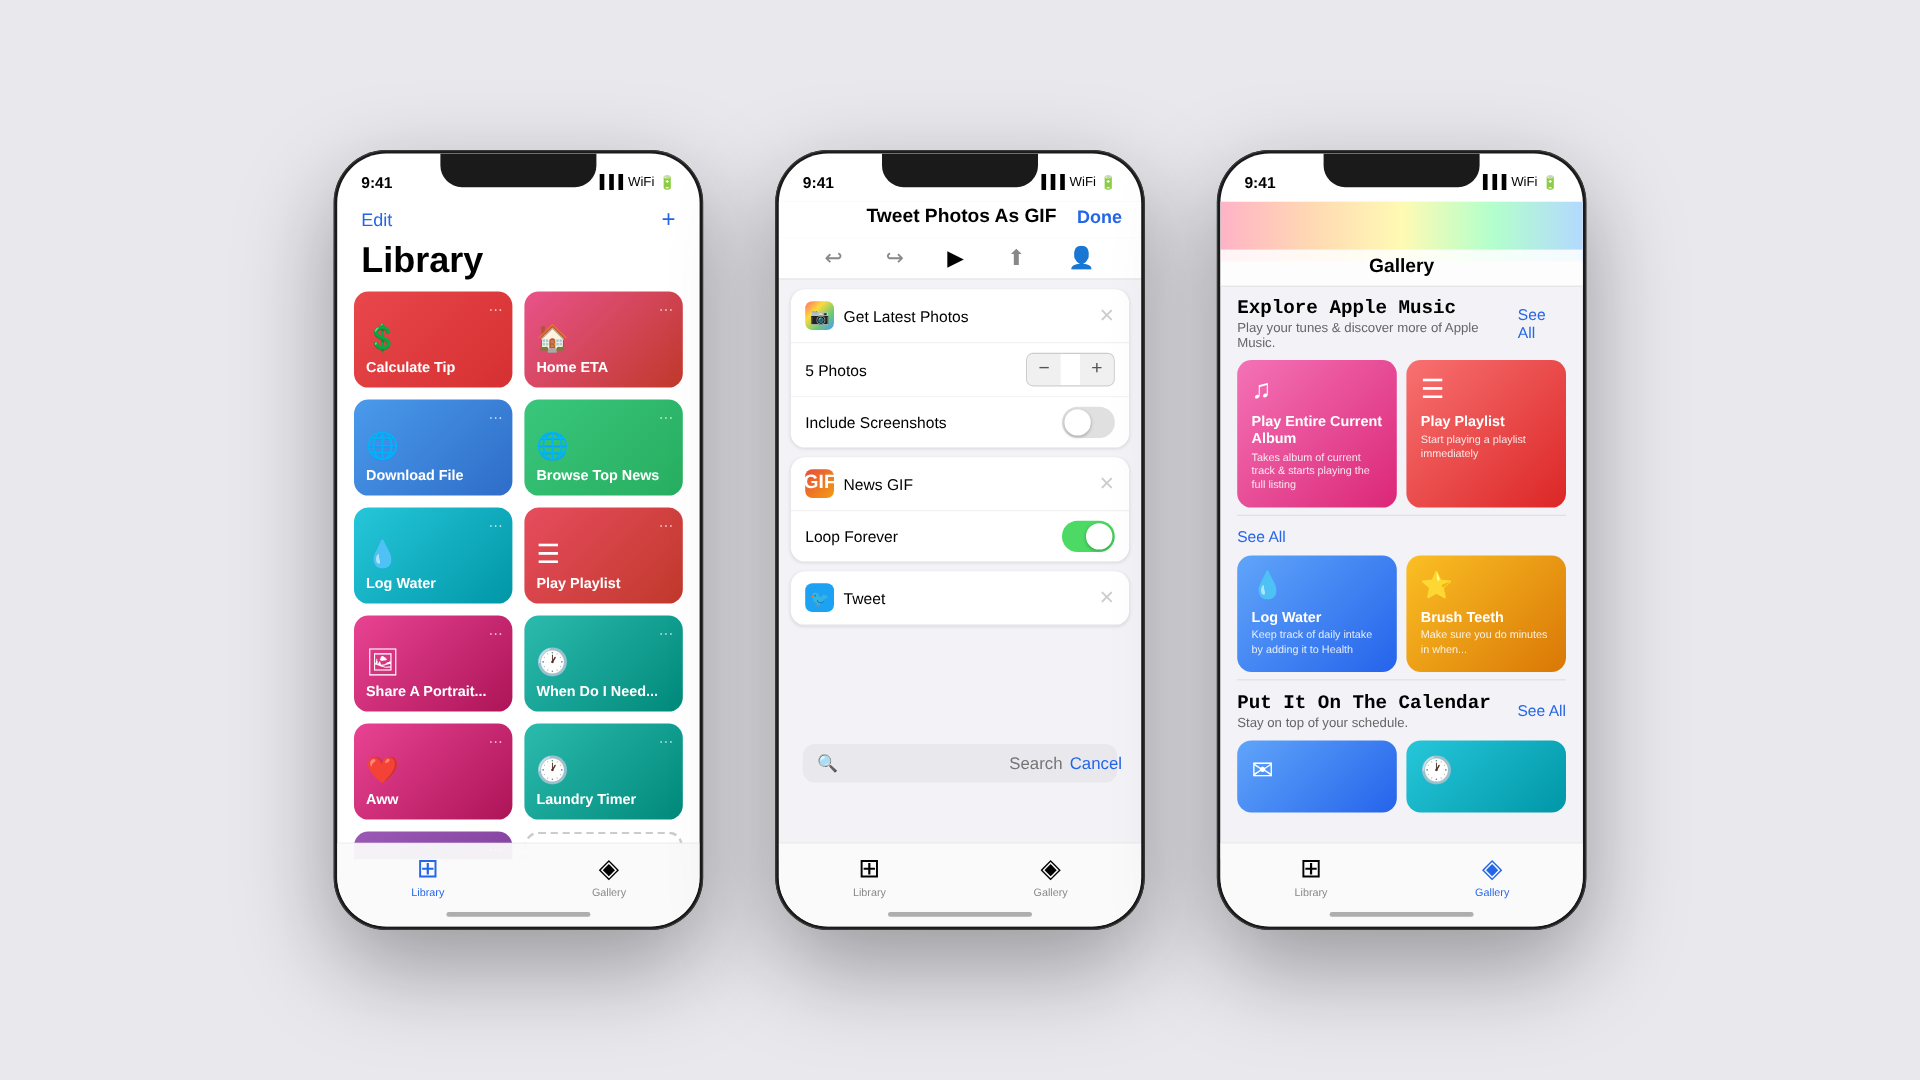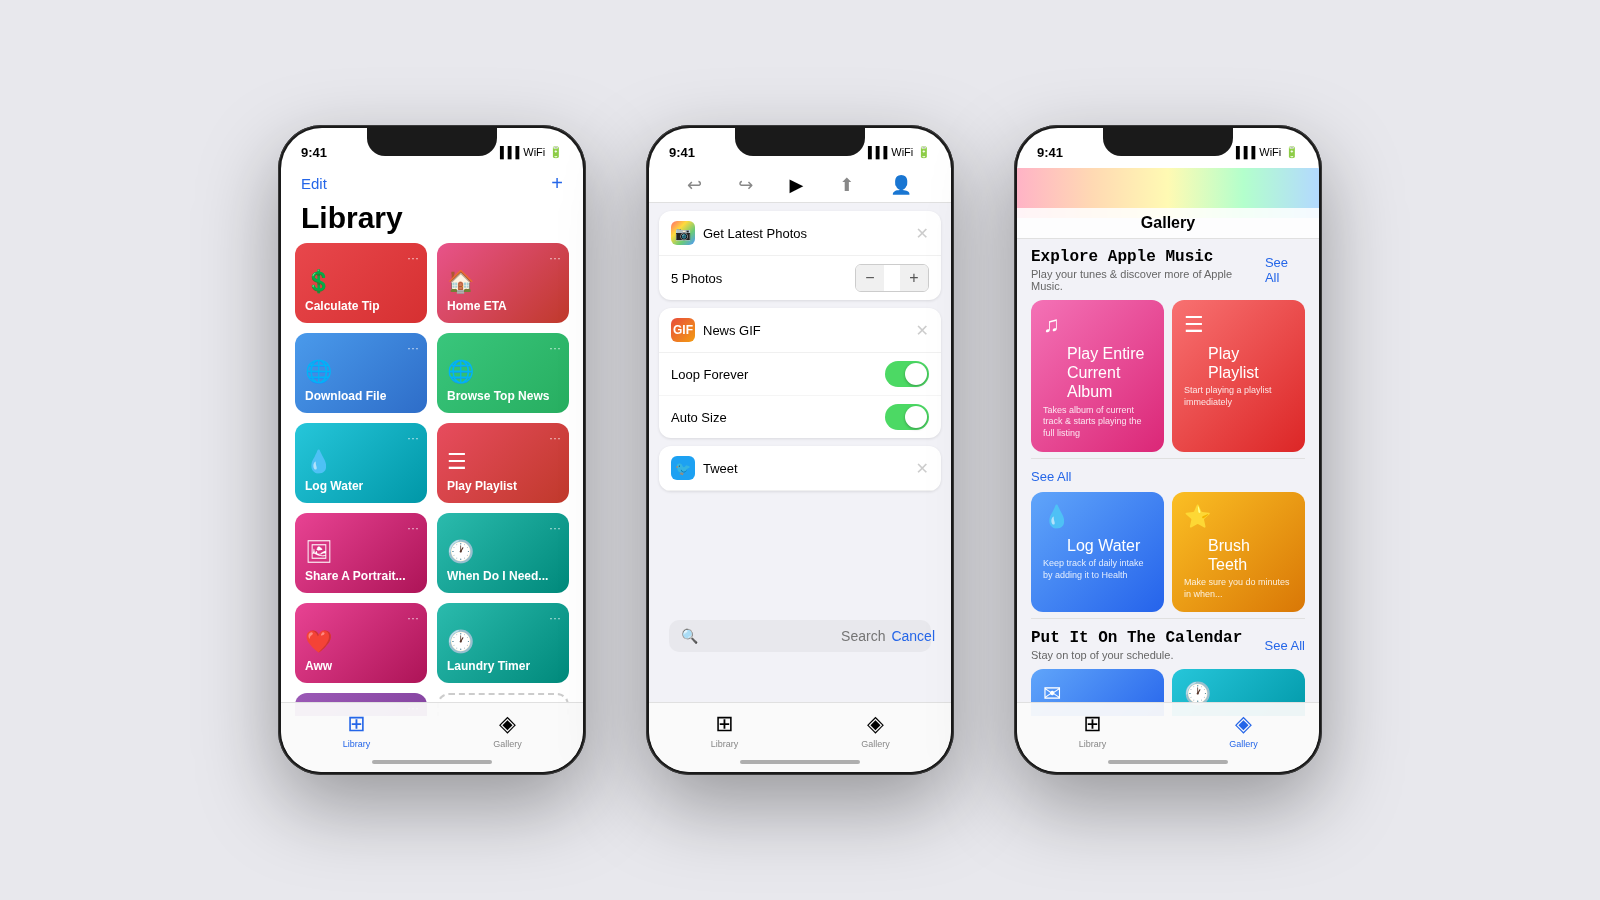--- a/index.html
+++ b/index.html
@@ -331,21 +331,21 @@
       min-height: 90px;
       display: flex;
       flex-direction: column;
       justify-content: flex-start;
     }
     .gallery-card.pink { background: linear-gradient(135deg, #f472b6, #db2777); }
     .gallery-card.red { background: linear-gradient(135deg, #f87171, #dc2626); }
     .gallery-card.blue { background: linear-gradient(135deg, #60a5fa, #2563eb); }
     .gallery-card.yellow { background: linear-gradient(135deg, #fbbf24, #d97706); }
     .card-icon { font-size: 22px; color: #fff; margin-bottom: 6px; }
-    .card-title { font-size: 16px; font-weight: 400; color: #fff; line-height: 1.2; margin-left: 24px; }
+    .card-title { font-size: 12px; font-weight: 700; color: #fff; line-height: 1.2; }
     .card-subtitle { font-size: 9px; color: rgba(255,255,255,0.85); margin-top: 3px; line-height: 1.3; }
     .divider {
       height: 1px;
       background: #e0e0e0;
       margin: 0 14px;
     }
   </style>
 </head>
 <body>
 
@@ -460,20 +460,25 @@
       <div class="status-bar">
         <span class="status-time">9:41</span>
         <div class="status-icons">
           <span>▐▐▐</span>
           <span>WiFi</span>
           <span>🔋</span>
         </div>
       </div>
       <div class="screen-content" style="background:#f2f2f7;">
 
+        <div class="shortcut-header">
+          <div style="width:40px;"></div>
+          <span class="shortcut-title">Tweet Photos As GIF</span>
+          <span class="shortcut-done">Done</span>
+        </div>
 
         <div class="shortcut-toolbar">
           <span class="toolbar-btn">↩</span>
           <span class="toolbar-btn">↪</span>
           <span class="toolbar-btn play">▶</span>
           <span class="toolbar-btn">⬆</span>
           <span class="toolbar-btn">👤</span>
         </div>
 
         <div class="action-block">
@@ -483,34 +488,36 @@
             <span class="action-close">✕</span>
           </div>
           <div class="action-row">
             <span class="action-row-label">5 Photos</span>
             <div class="stepper">
               <div class="stepper-btn">−</div>
               <div class="stepper-val"></div>
               <div class="stepper-btn">+</div>
             </div>
           </div>
+          <div class="action-row">
+            <span class="action-row-label">Include Screenshots</span>
+            <div style="width:44px;height:26px;border-radius:13px;background:#e0e0e0;position:relative;">
+              <div style="position:absolute;top:2px;left:2px;width:22px;height:22px;border-radius:50%;background:#fff;box-shadow:0 1px 3px rgba(0,0,0,0.3);"></div>
+            </div>
+          </div>
         </div>
 
         <div class="action-block">
           <div class="action-header">
-            <div class="action-app-icon gif" style="font-size:12px;color:#fff;font-weight:700;">GIF</div>
+            <div class="action-app-icon gif" style="font-size:16px;color:#fff;font-weight:700;">GIF</div>
             <span class="action-title">News GIF</span>
             <span class="action-close">✕</span>
           </div>
           <div class="action-row">
             <span class="action-row-label">Loop Forever</span>
-            <div class="toggle"></div>
-          </div>
-          <div class="action-row">
-            <span class="action-row-label">Auto Size</span>
             <div class="toggle"></div>
           </div>
         </div>
 
         <div class="action-block">
           <div class="action-header">
             <div class="action-app-icon twitter" style="font-size:13px;">🐦</div>
             <span class="action-title">Tweet</span>
             <span class="action-close">✕</span>
           </div>

